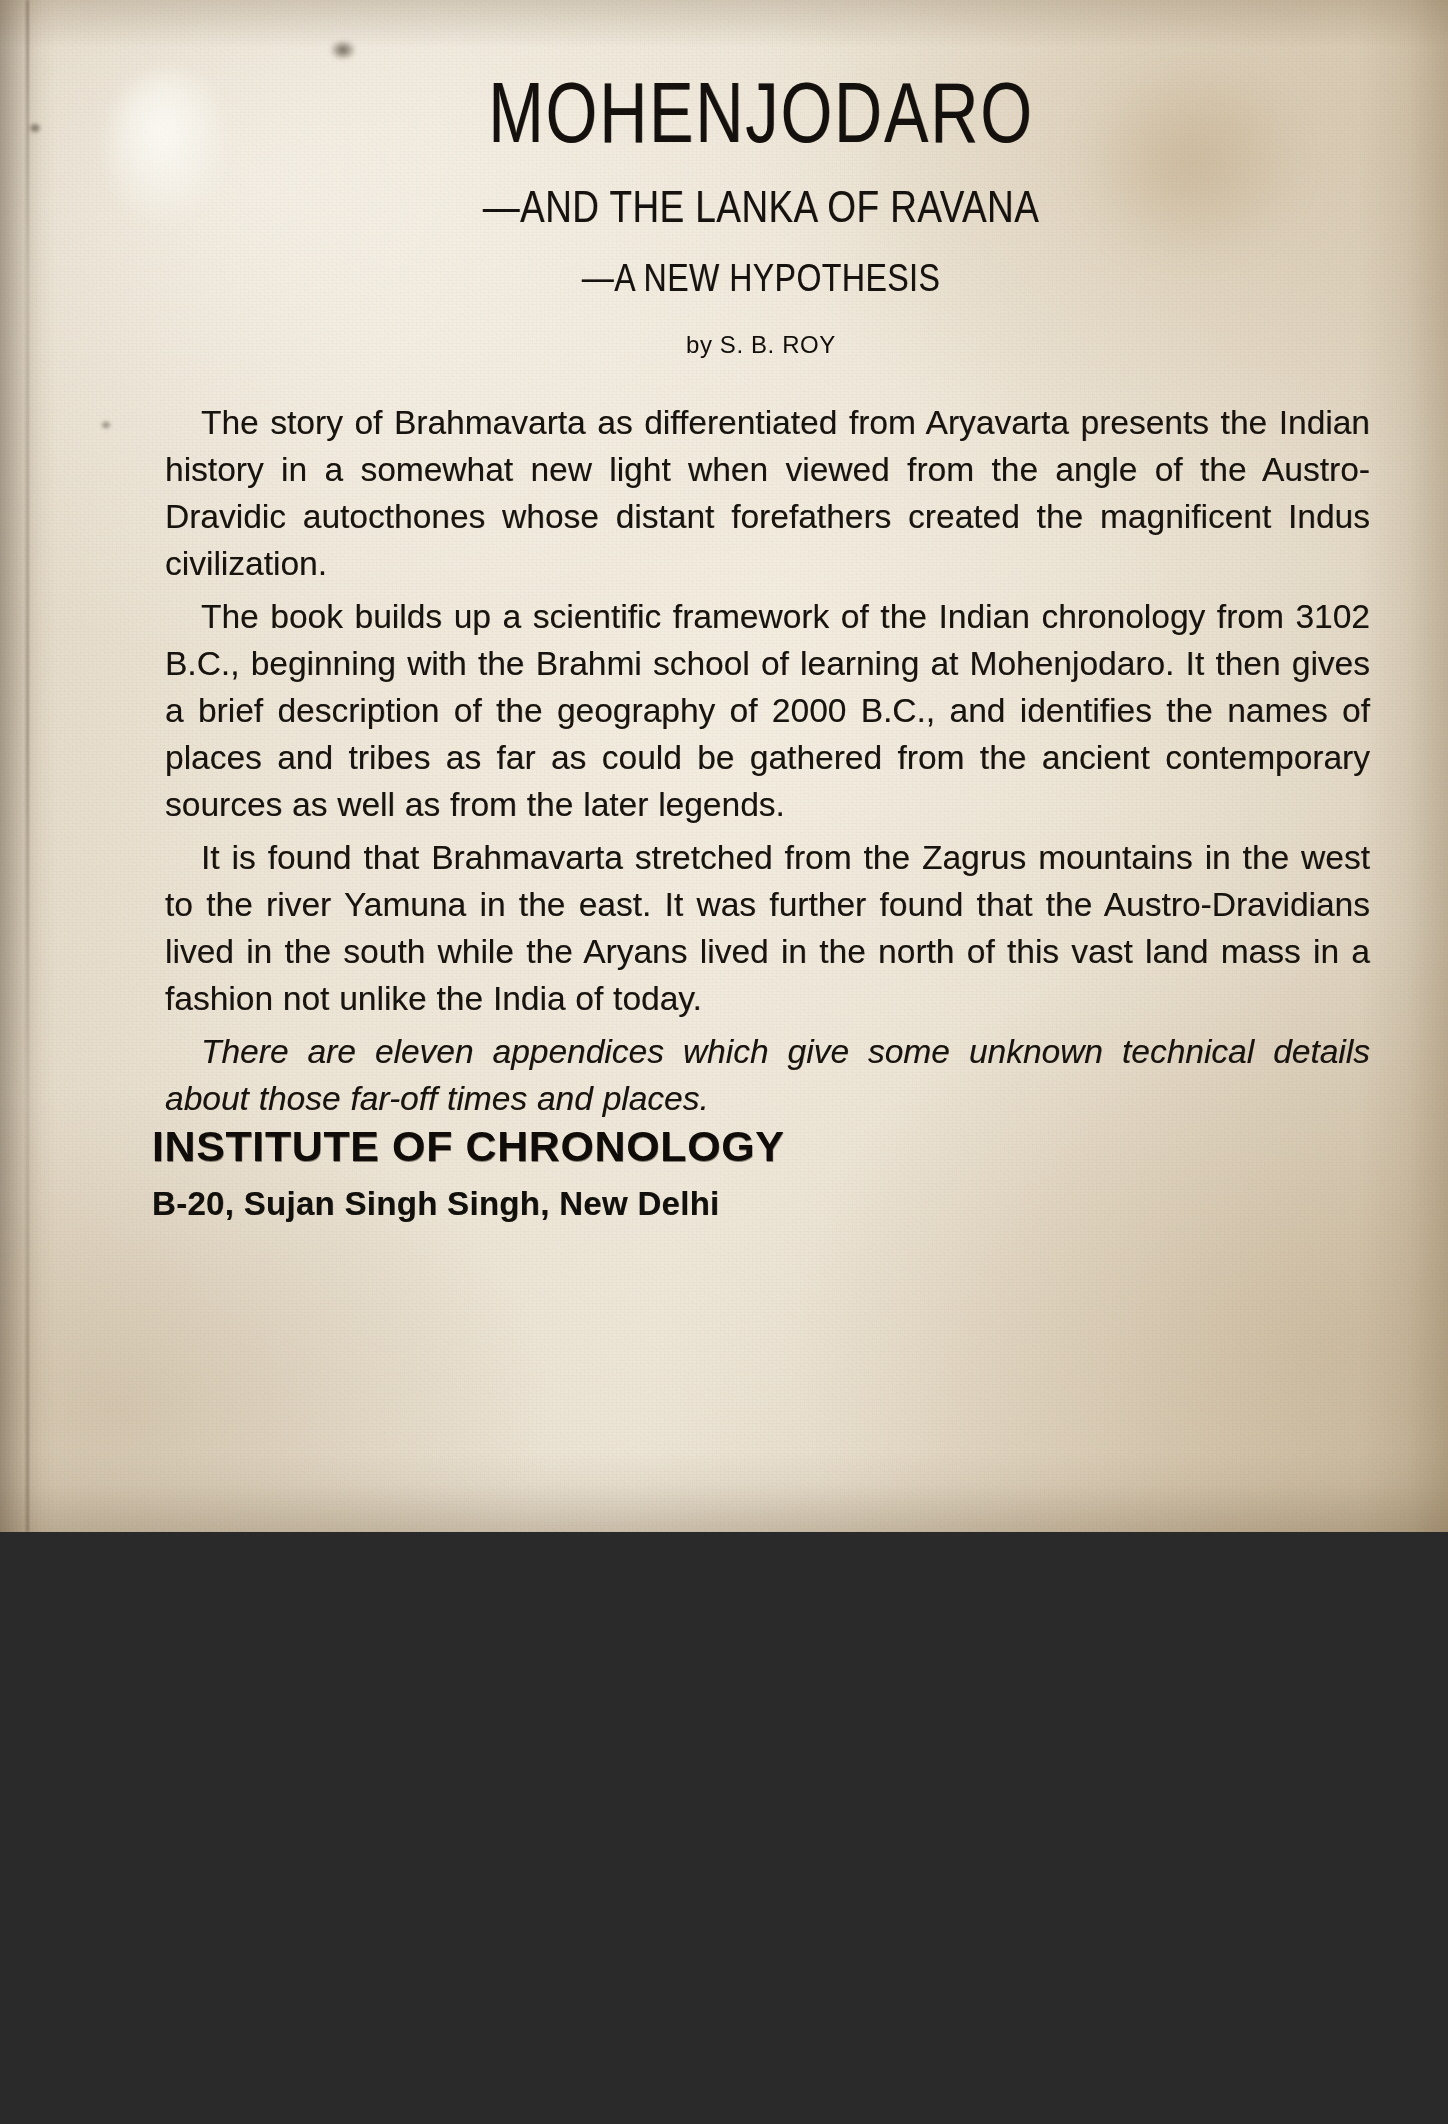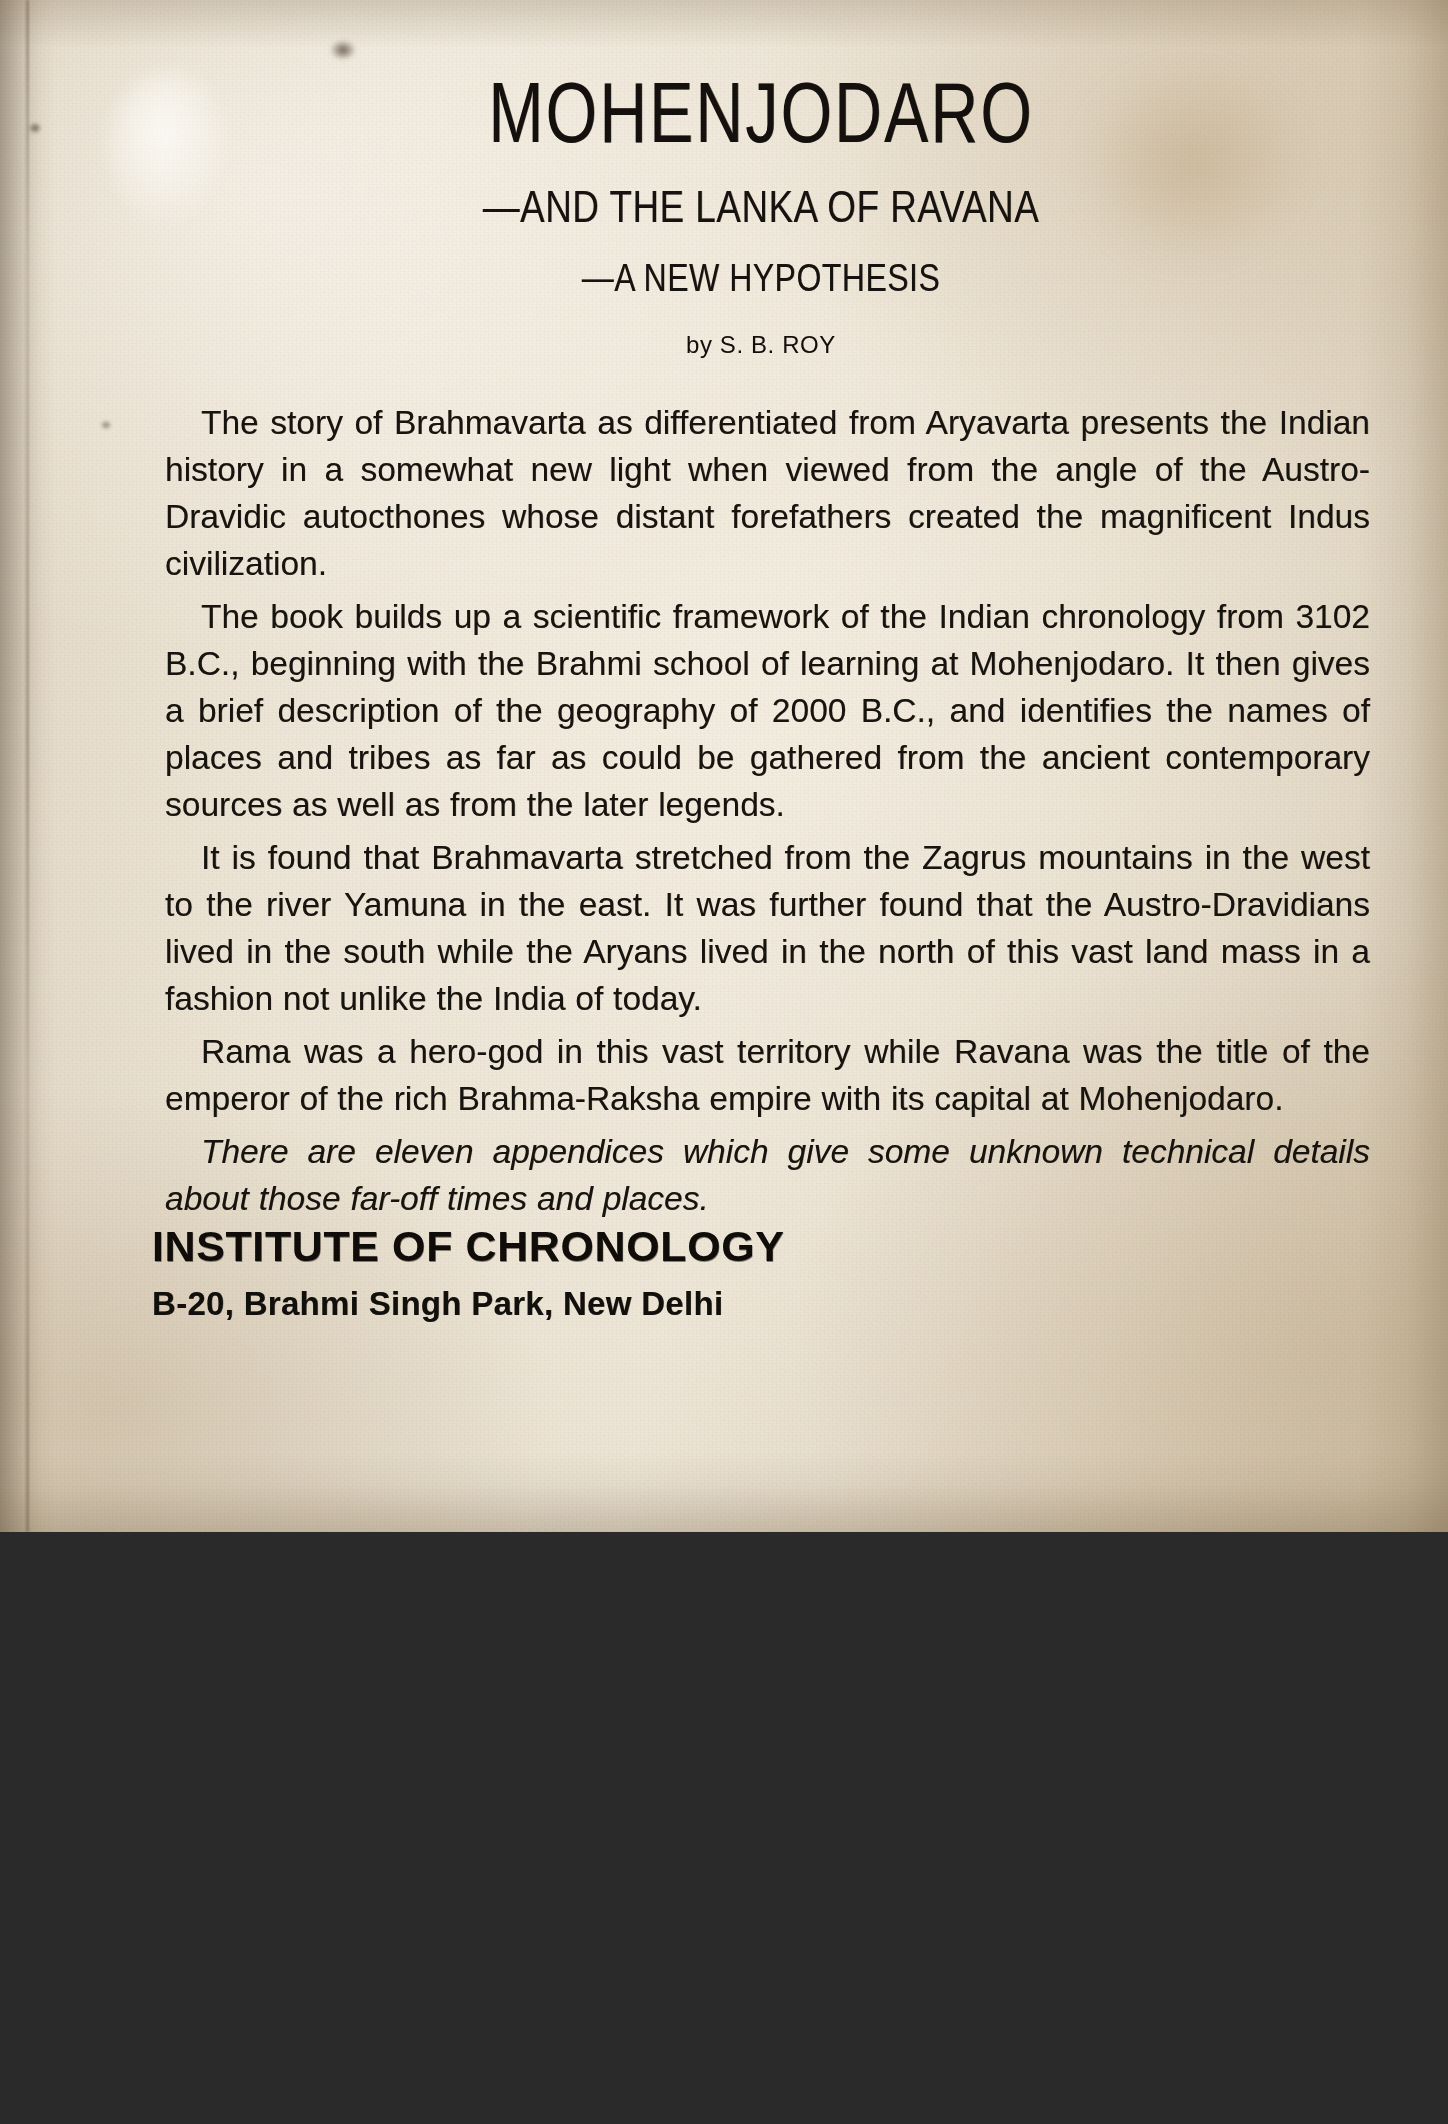--- a/index.html
+++ b/index.html
@@ -236,23 +236,22 @@
       <h1 class="main-title">MOHENJODARO</h1>
       <div class="sub-one">—AND THE LANKA OF RAVANA</div>
       <div class="sub-two">—A NEW HYPOTHESIS</div>
       <div class="byline">by S. B. ROY</div>
     </div>
 
     <div class="body-copy">
       <p class="para">The story of Brahmavarta as differentiated from Aryavarta presents the Indian history in a somewhat new light when viewed from the angle of the Austro-Dravidic autocthones whose distant forefathers created the magnificent Indus civilization.</p>
       <p class="para">The book builds up a scientific framework of the Indian chronology from 3102 B.C., beginning with the Brahmi school of learning at Mohenjodaro. It then gives a brief description of the geography of 2000 B.C., and identifies the names of places and tribes as far as could be gathered from the ancient contemporary sources as well as from the later legends.</p>
       <p class="para">It is found that Brahmavarta stretched from the Zagrus mountains in the west to the river Yamuna in the east. It was further found that the Austro-Dravidians lived in the south while the Aryans lived in the north of this vast land mass in a fashion not unlike the India of today.</p>
-      <p class="para">Rama was a hero-god in this vast territory while Ravana was the title of the emperor of the rich Brahma-Raksha empire with its capital at Mohenjodaro.</p>
       <p class="para">There are eleven appendices which give some unknown technical details about those far-off times and places.</p>
     </div>
 
     <div class="footer">
       <div class="publisher">INSTITUTE OF CHRONOLOGY</div>
-      <div class="address">B-20, Brahmi Singh Park, New Delhi</div>
+      <div class="address">B-20, Sujan Singh Singh, New Delhi</div>
     </div>
 
   </div>
 </div>
 
 </body></html>

